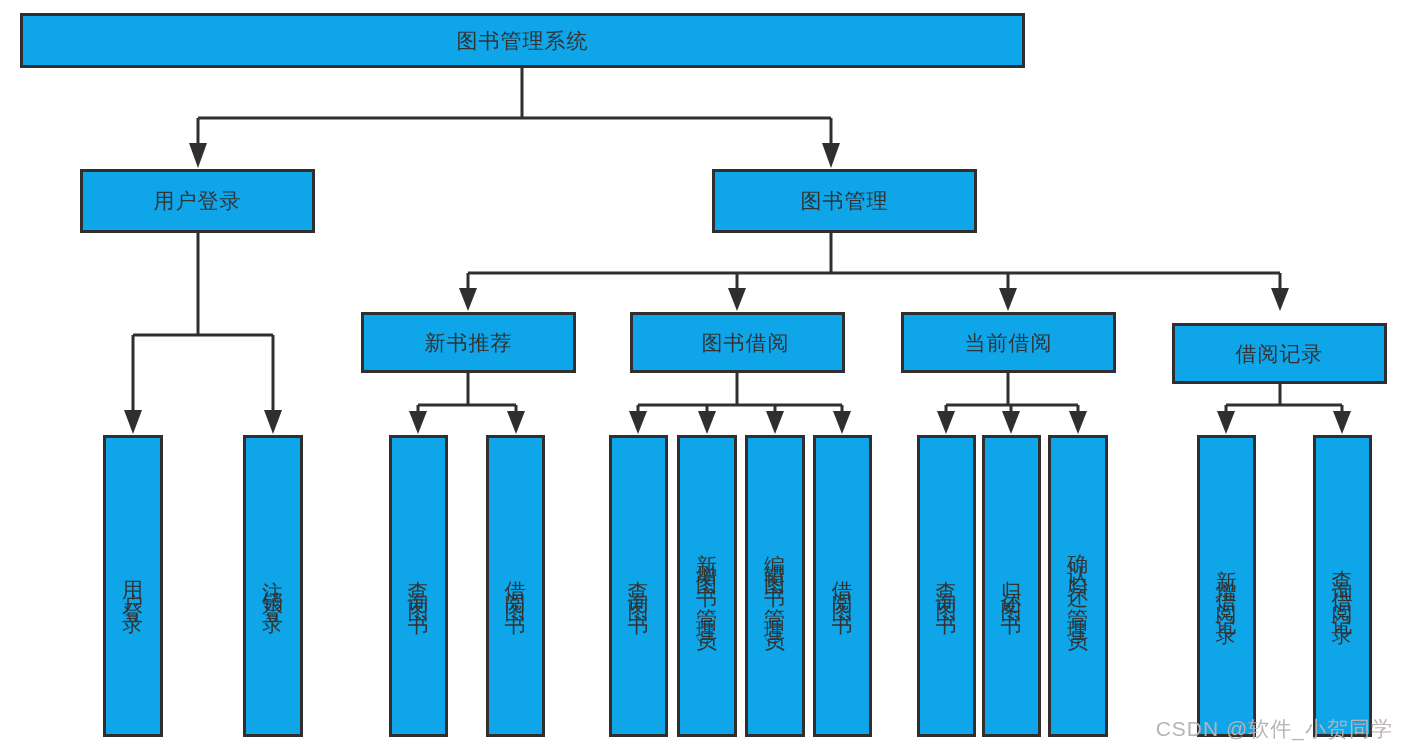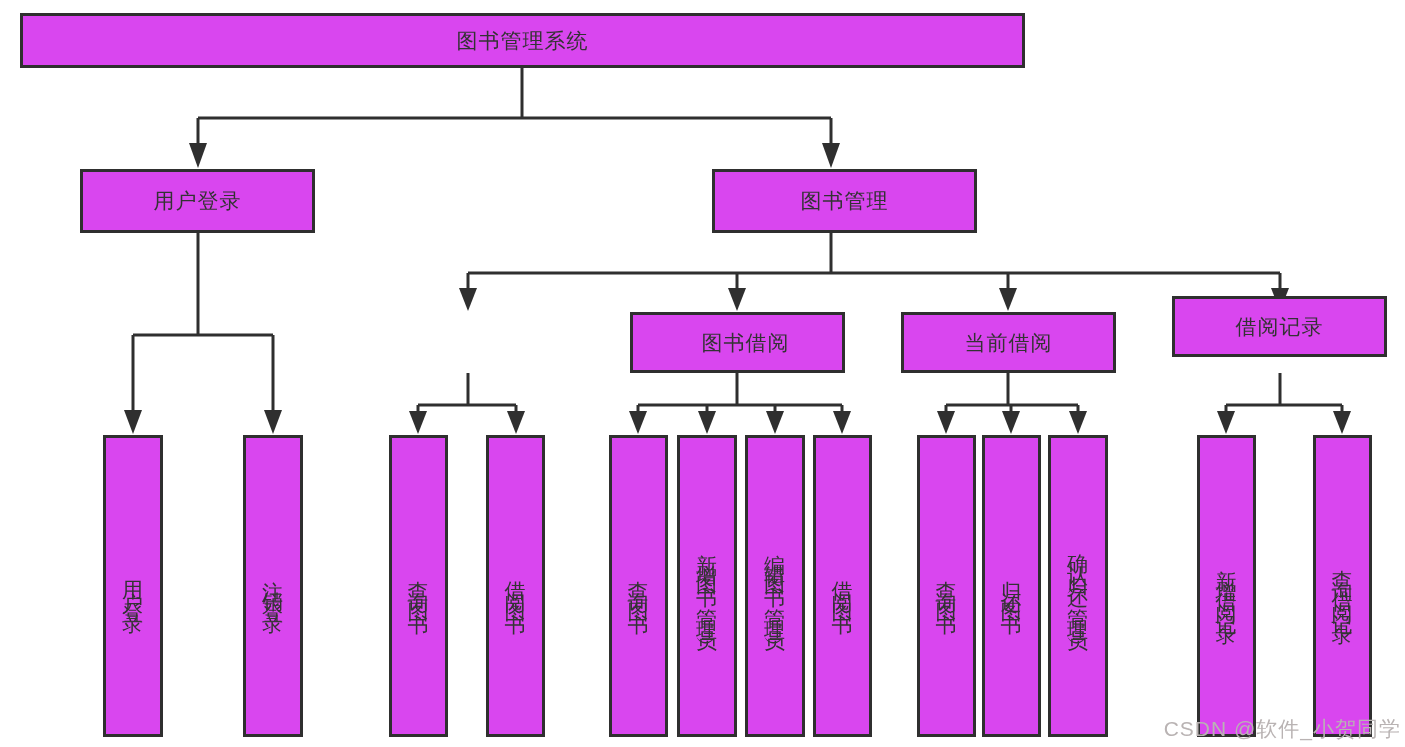--- a/index.html
+++ b/index.html
@@ -14,41 +14,41 @@
   .connectors {
     position: absolute;
     left: 0; top: 0;
     width: 1405px; height: 747px;
     z-index: 0;
   }
   .node {
     position: absolute;
     box-sizing: border-box;
     border: 3px solid #2f2f2f;
-    background: #d946ef;
+    background: #0ea5e9;
     display: flex;
     align-items: center;
     justify-content: center;
     color: #333333;
     font-size: 21px;
     z-index: 1;
     text-align: right;
   }
   .hnode { letter-spacing: 1px; }
   .vnode .vtext {
     writing-mode: vertical-rl;
     text-orientation: mixed;
     letter-spacing: 11px;
     line-height: 1;
     font-size: 21px;
     white-space: nowrap;
   }
   .watermark {
     position: absolute;
-    right: 4px;
+    right: 12px;
     bottom: 4px;
     font-size: 21px;
     color: #b9b3b3;
     z-index: 2;
     letter-spacing: 1px;
   }
 </style>
 </head>
 <body>
 
@@ -118,23 +118,24 @@
       <polygon points="1217,411 1235,411 1226,434"></polygon>
       <polygon points="1333,411 1351,411 1342,434"></polygon>
     </g>
   </svg>
 
   <div class="node hnode" style="left:20px; top:13px; width:1005px; height:55px;">图书管理系统</div>
 
   <div class="node hnode" style="left:80px; top:169px; width:235px; height:64px;">用户登录</div>
   <div class="node hnode" style="left:712px; top:169px; width:265px; height:64px;">图书管理</div>
 
+  <div class="node hnode" style="left:361px; top:312px; width:215px; height:61px;">新书推荐</div>
   <div class="node hnode" style="left:630px; top:312px; width:215px; height:61px;padding-left:16px;">图书借阅</div>
   <div class="node hnode" style="left:901px; top:312px; width:215px; height:61px;">当前借阅</div>
-  <div class="node hnode" style="left:1172px; top:296px; width:215px; height:61px;font-family:Liberation Serif, serif;">借阅记录</div>
+  <div class="node hnode" style="left:1172px; top:323px; width:215px; height:61px;font-family:Liberation Serif, serif;">借阅记录</div>
 
   <div class="node vnode" style="left:103px; top:435px; width:60px; height:302px;">
     <span class="vtext">用户登录</span>
   </div>
   <div class="node vnode" style="left:243px; top:435px; width:60px; height:302px;">
     <span class="vtext">注销登录</span>
   </div>
 
   <div class="node vnode" style="left:389px; top:435px; width:59px; height:302px;">
     <span class="vtext">查询图书</span>

